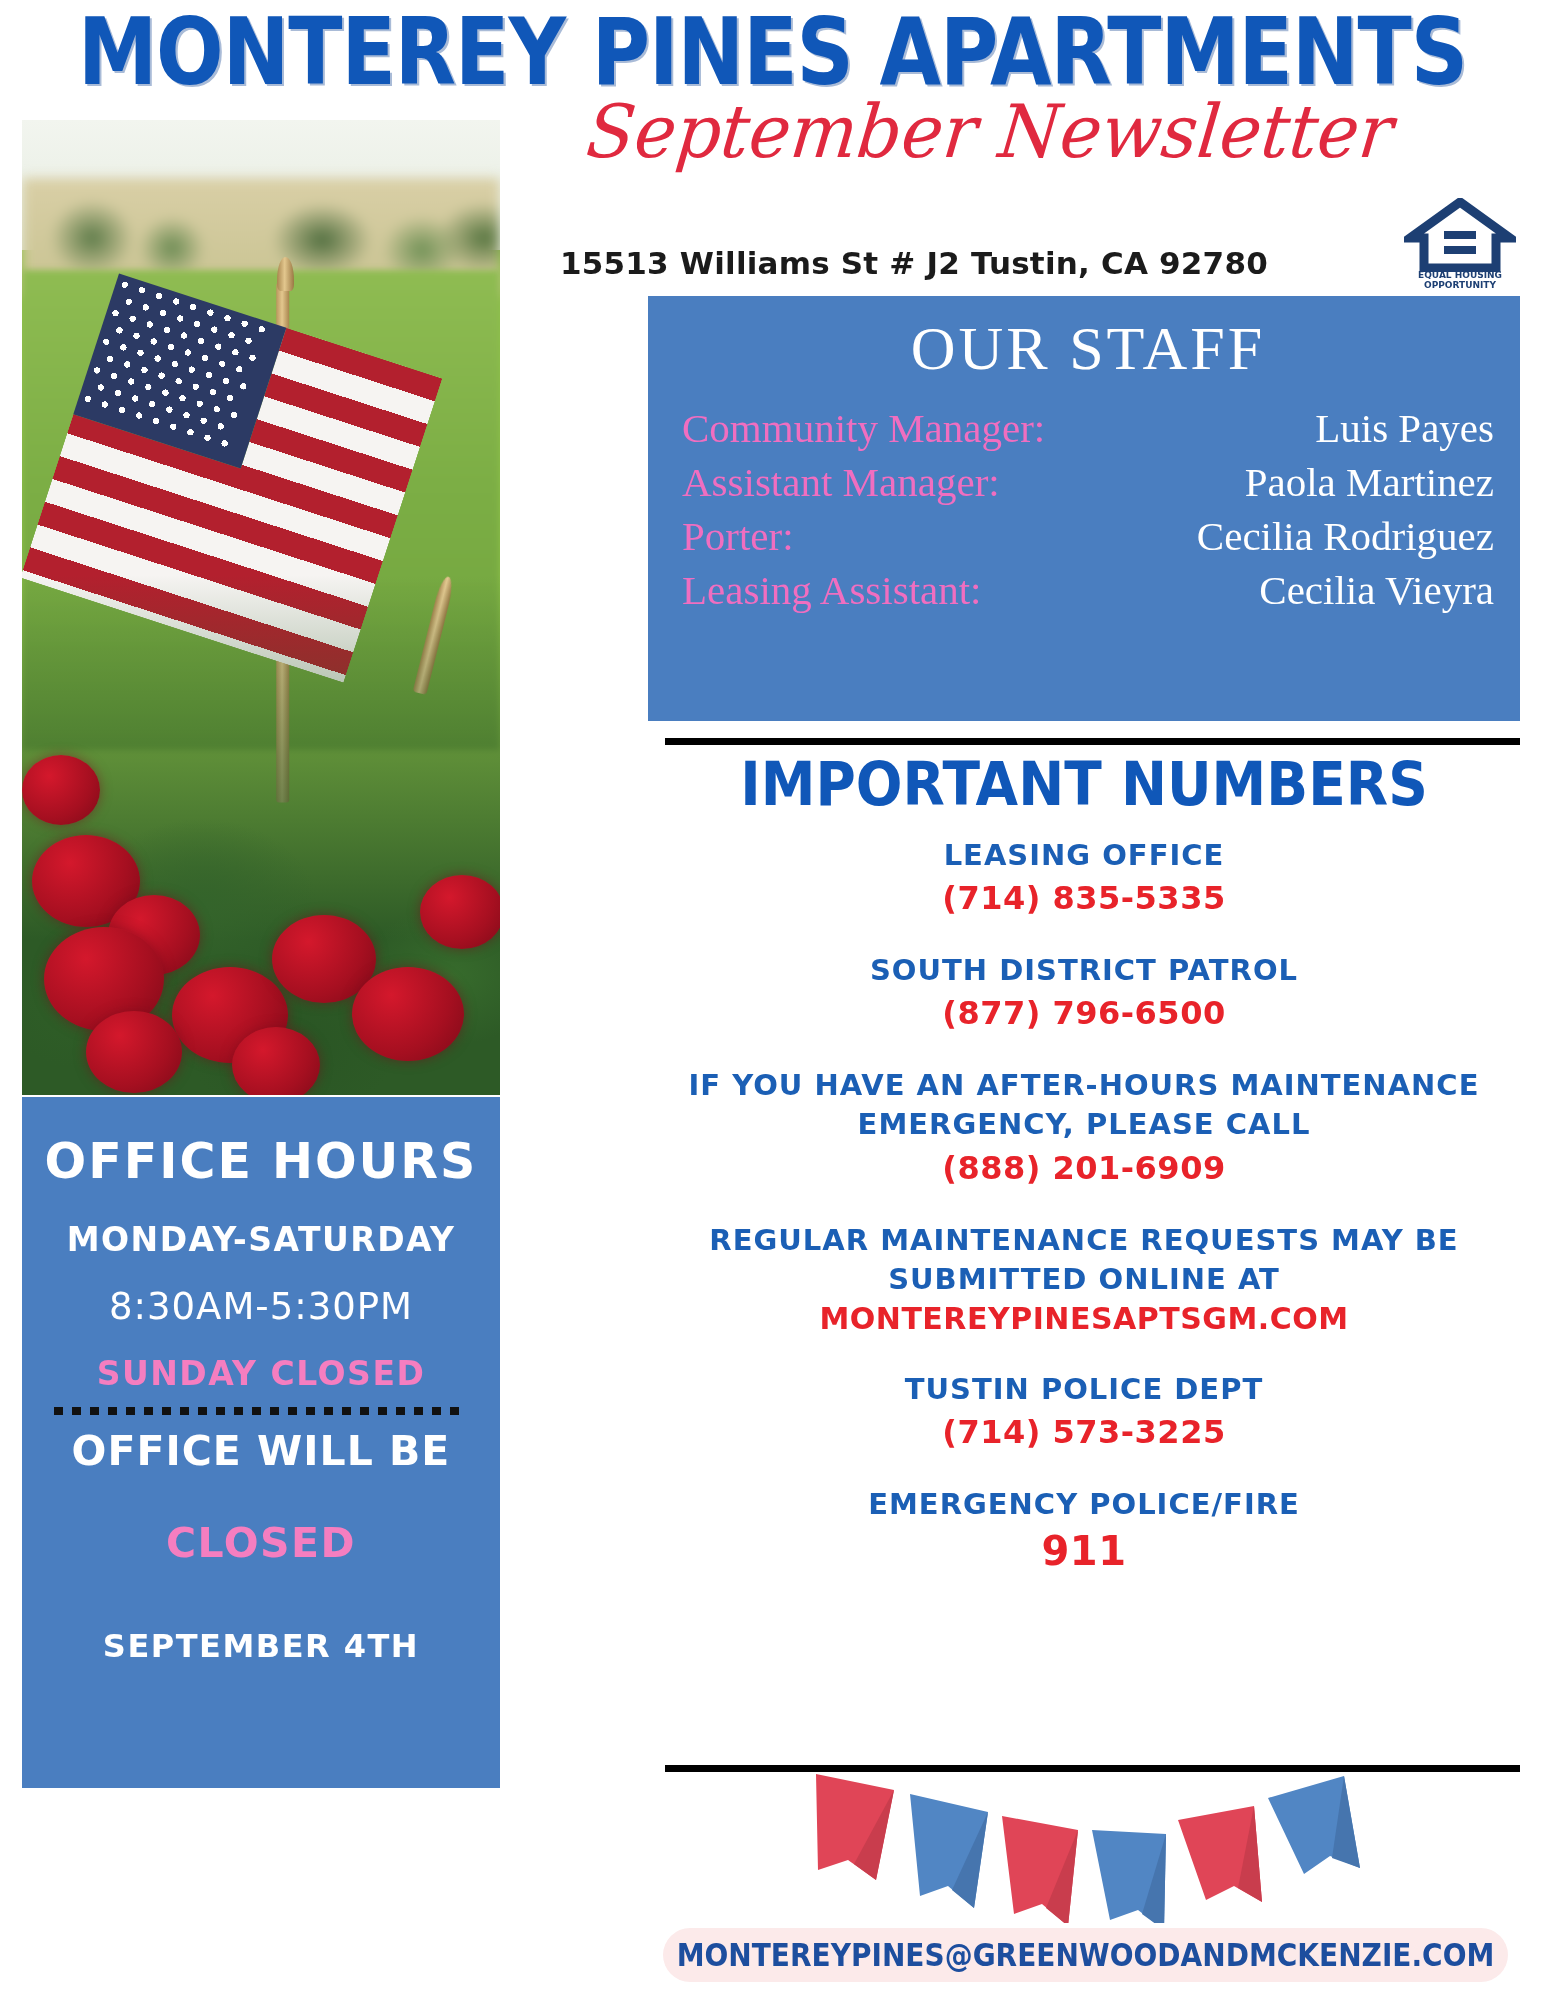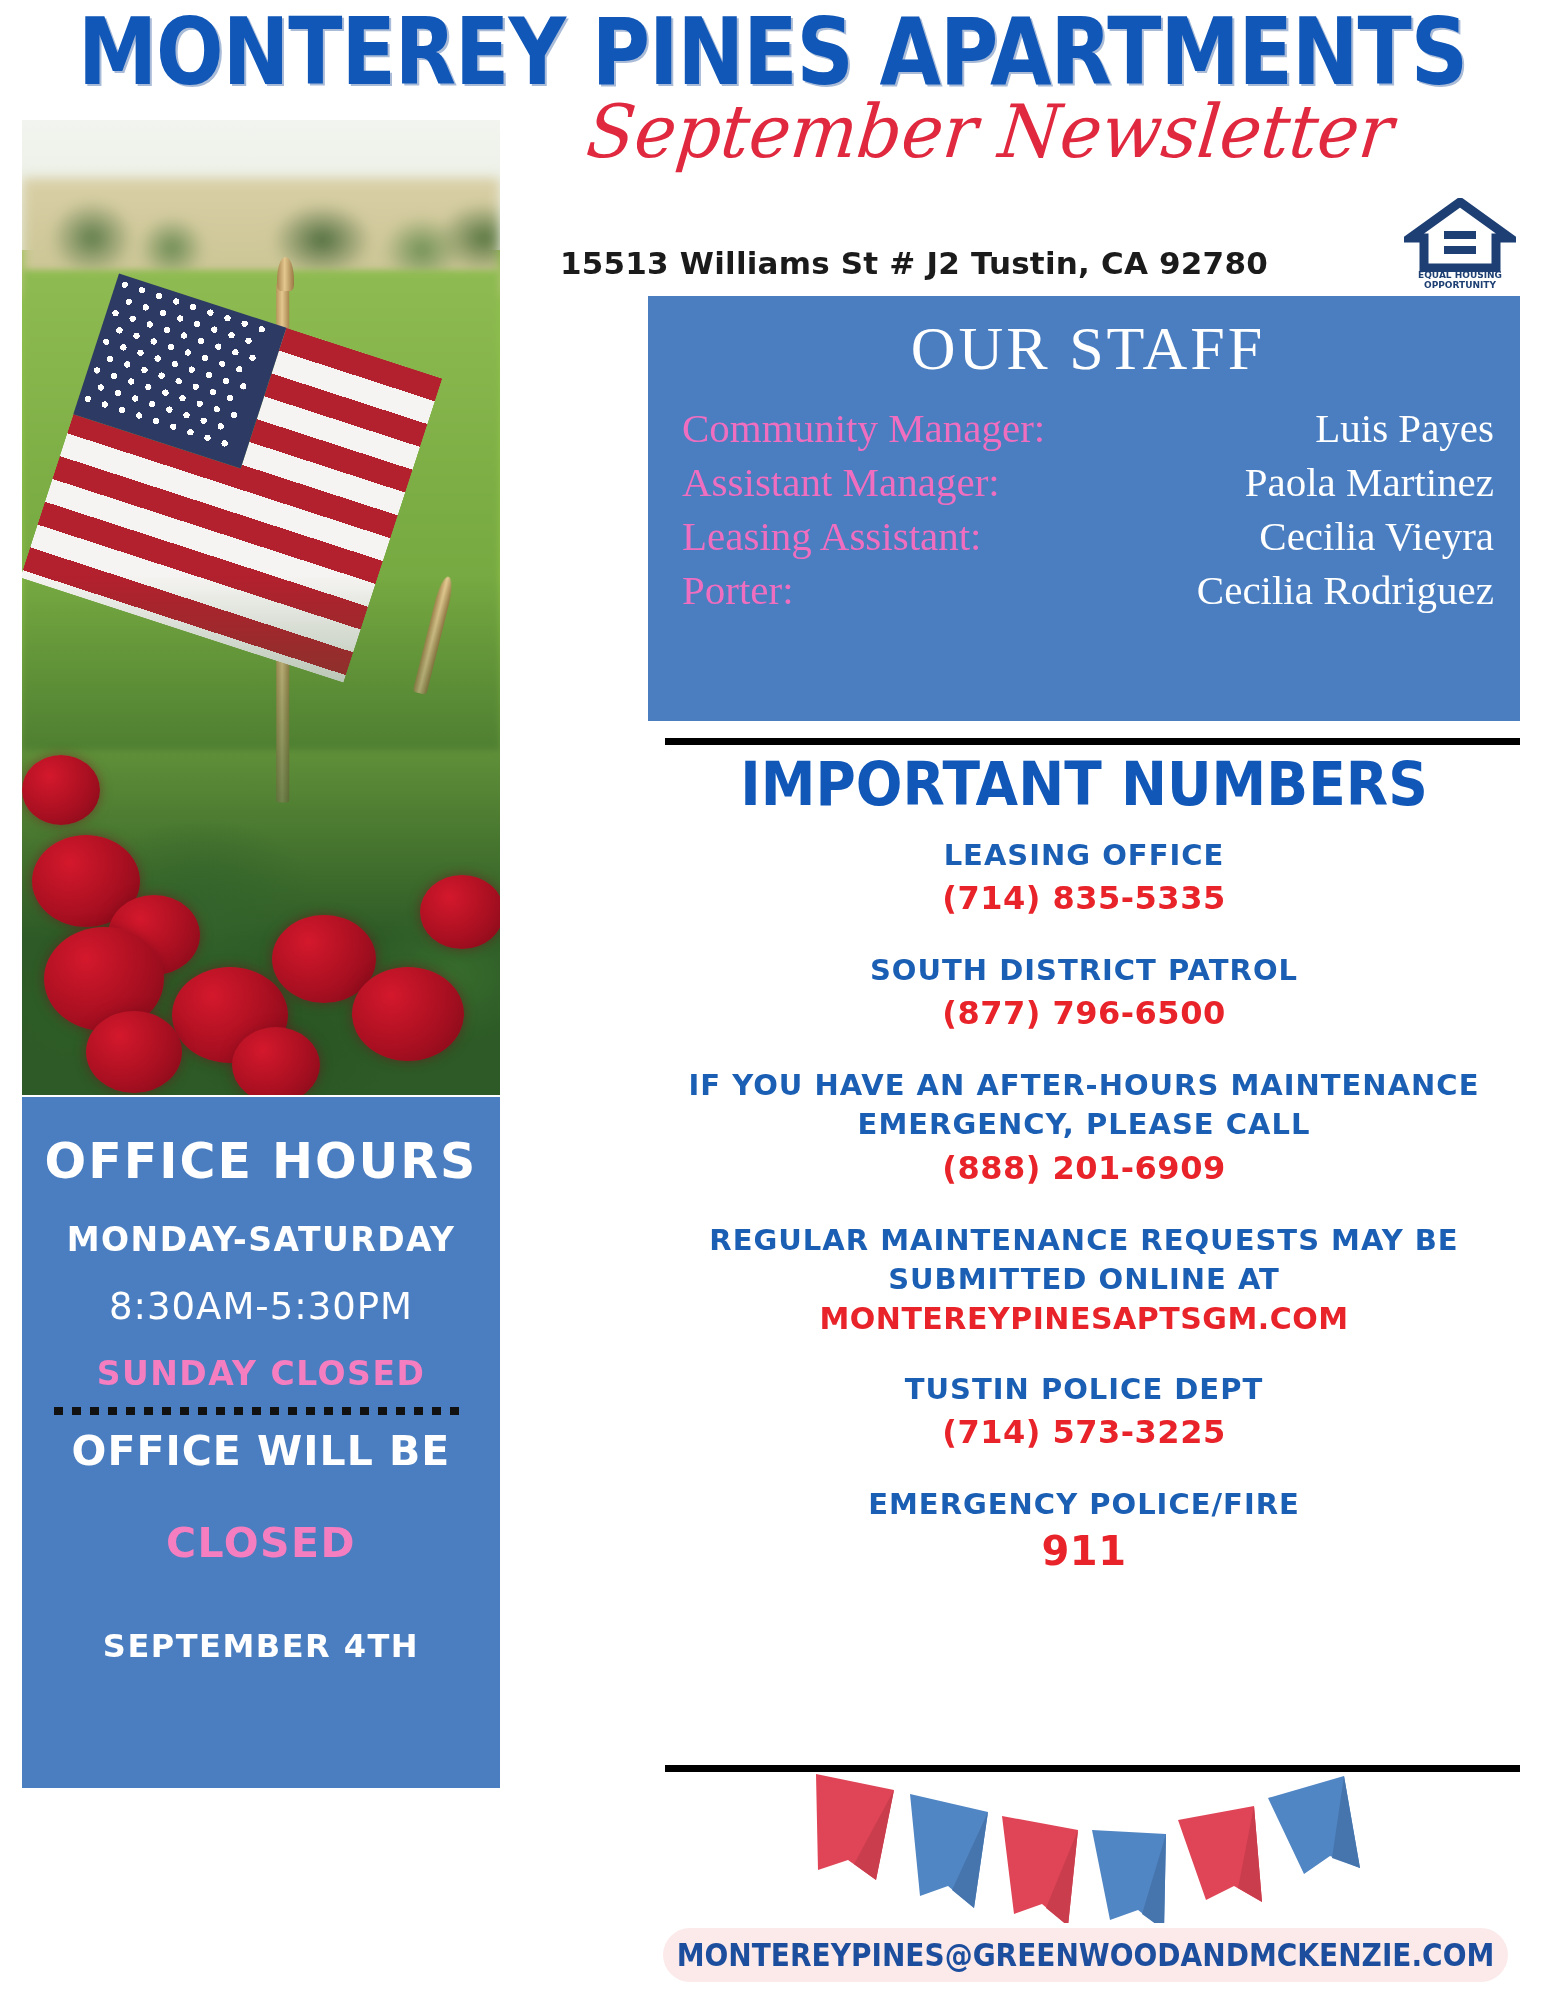--- a/index.html
+++ b/index.html
@@ -505,26 +505,26 @@
 
   <div class="staff-row">
     <span class="staff-role">Community Manager:</span>
     <span class="staff-name">Luis Payes</span>
   </div>
   <div class="staff-row">
     <span class="staff-role">Assistant Manager:</span>
     <span class="staff-name">Paola Martinez</span>
   </div>
   <div class="staff-row">
+    <span class="staff-role">Porter:</span>
+    <span class="staff-name">Cecilia Rodriguez</span>
+  </div>
+  <div class="staff-row">
     <span class="staff-role">Leasing Assistant:</span>
     <span class="staff-name">Cecilia Vieyra</span>
-  </div>
-  <div class="staff-row">
-    <span class="staff-role">Porter:</span>
-    <span class="staff-name">Cecilia Rodriguez</span>
   </div>
 </div>
 
 <div class="rule-top"></div>
 
 <div class="numbers">
   <div class="numbers-title">IMPORTANT NUMBERS</div>
 
   <div class="num-block">
     <div class="num-label">LEASING OFFICE</div>

